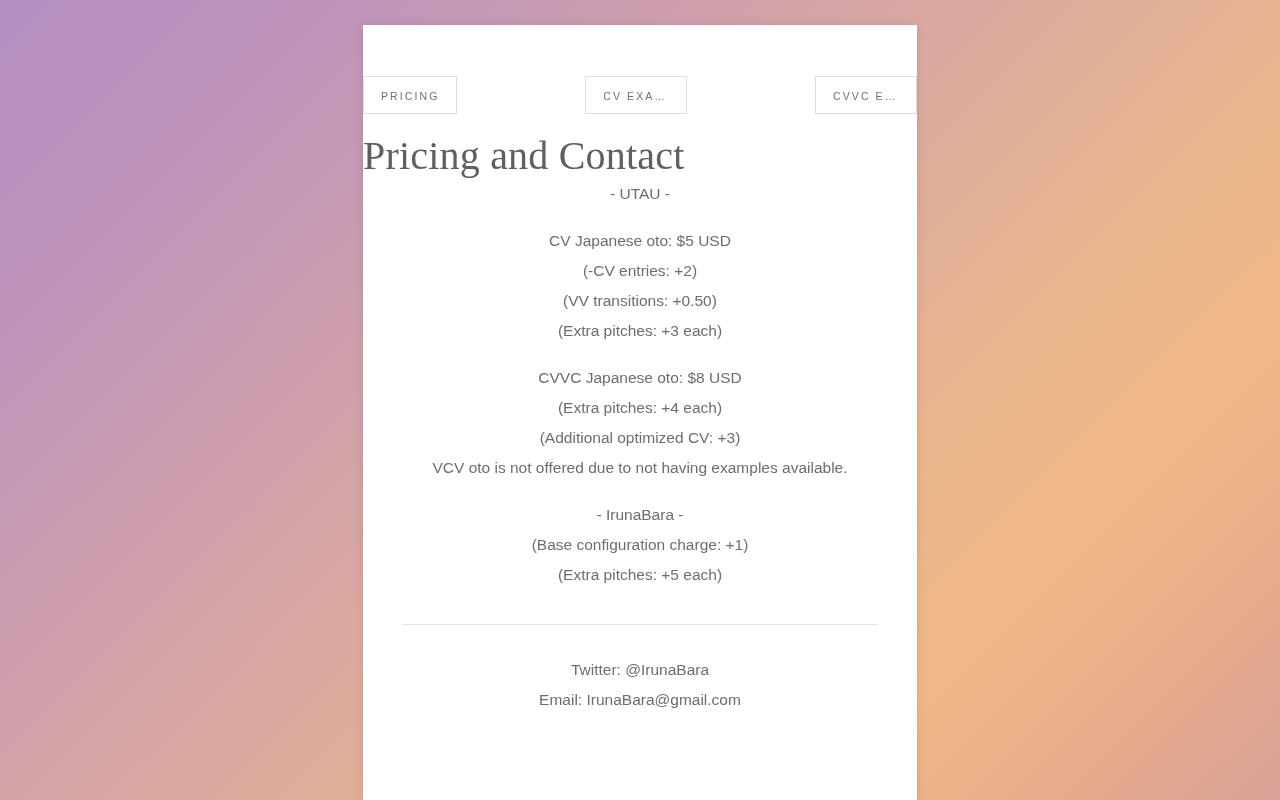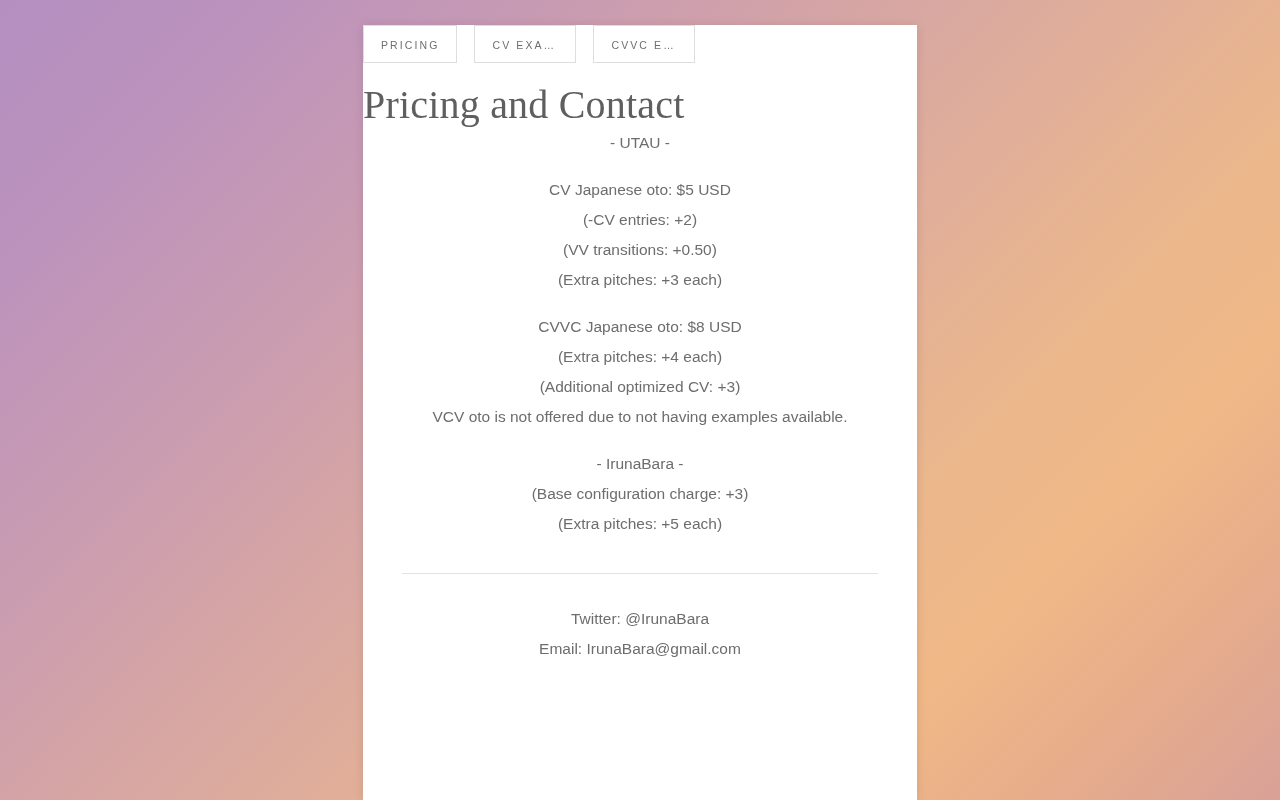--- a/index.html
+++ b/index.html
@@ -31,23 +31,24 @@
     top: 25px;
     width: 554px;
     height: 775px;
     background: #ffffff;
     box-shadow: 0 1px 10px rgba(0,0,0,0.10);
     overflow: hidden;
   }
 
   .nav {
     display: flex;
-    justify-content: flex-start;
+    justify-content: space-between;
     align-items: center;
-    gap: 17px;
+    gap: 28px;
+    margin-top: 51px;
   }
 
   .nav-btn {
     border: 1px solid #dedede;
     background: #ffffff;
     color: #6f6f6f;
     font-size: 10.5px;
     letter-spacing: 2.1px;
     text-transform: uppercase;
     height: 38px;
@@ -124,21 +125,21 @@
     <div class="gap"></div>
 
     <p class="line">CVVC Japanese oto: $8 USD</p>
     <p class="line">(Extra pitches: +4 each)</p>
     <p class="line">(Additional optimized CV: +3)</p>
     <p class="line">VCV oto is not offered due to not having examples available.</p>
 
     <div class="gap"></div>
 
     <p class="line">- IrunaBara -</p>
-    <p class="line">(Base configuration charge: +3)</p>
+    <p class="line">(Base configuration charge: +1)</p>
     <p class="line">(Extra pitches: +5 each)</p>
 
   </div>
 
   <div class="divider"></div>
 
   <div class="contact">
     <p class="line">Twitter: @IrunaBara</p>
     <p class="line">Email: IrunaBara@gmail.com</p>
   </div>

